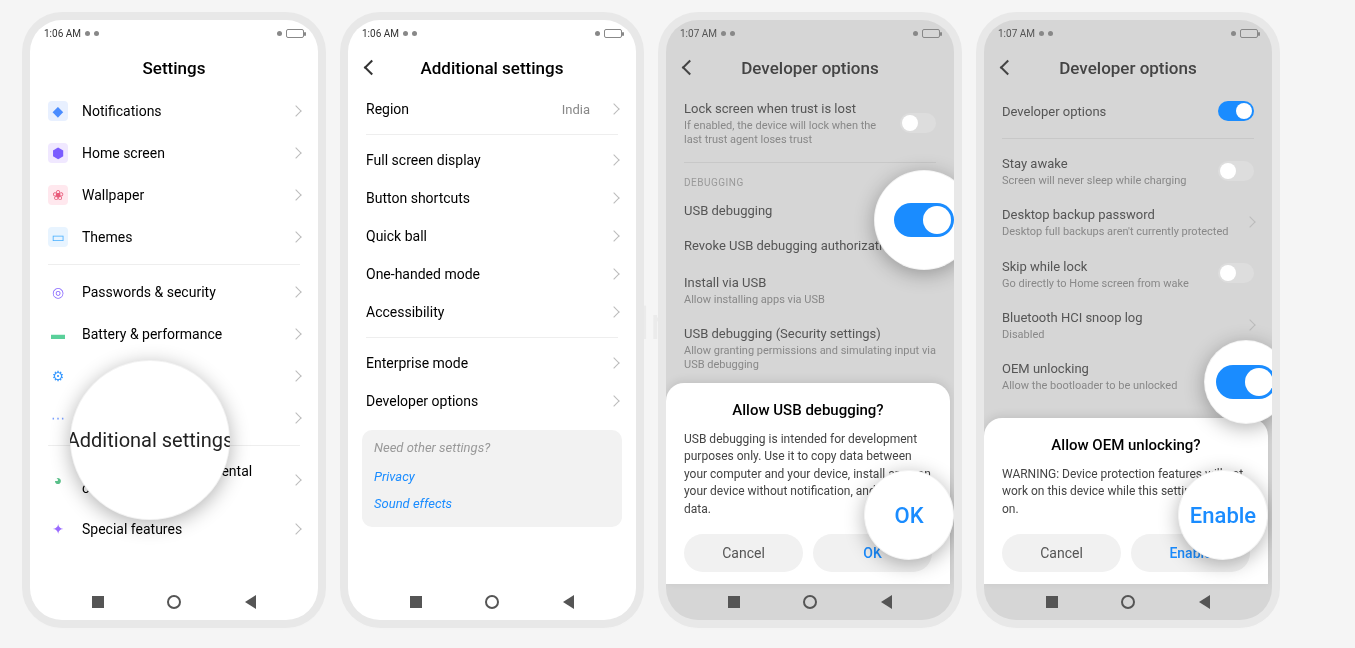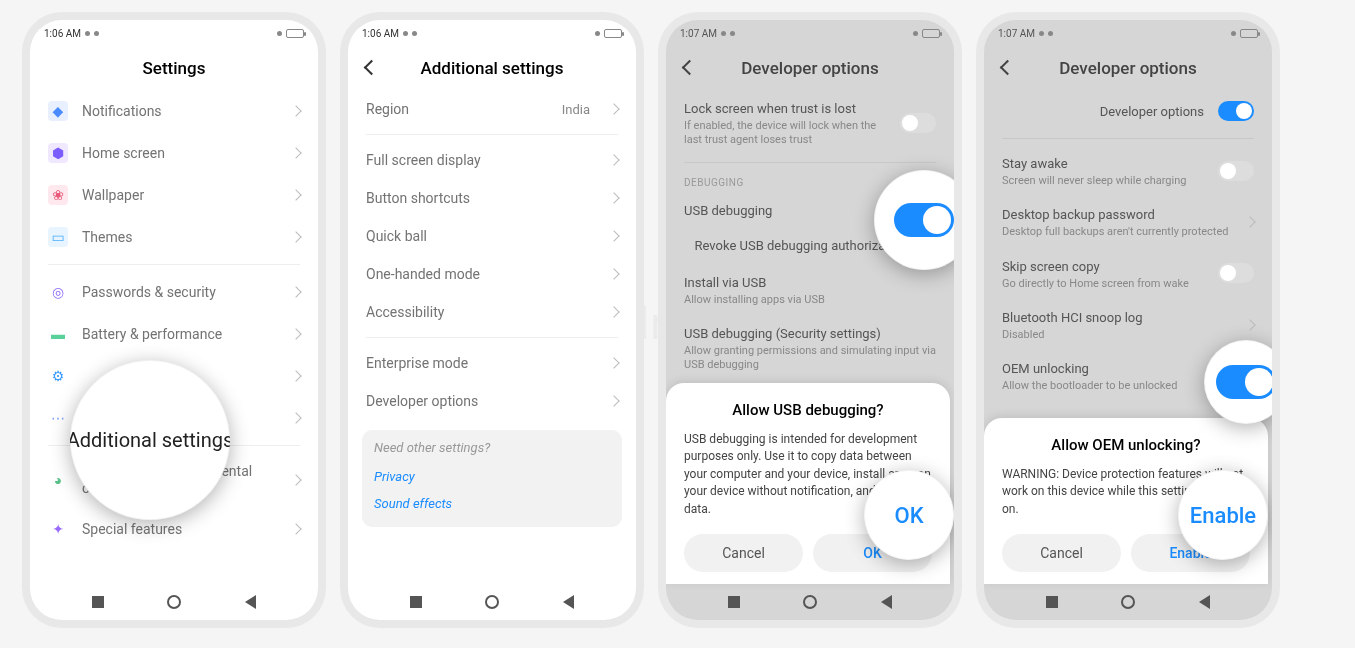--- a/index.html
+++ b/index.html
@@ -74,21 +74,21 @@
   gap:14px;
   cursor:pointer;
   position:relative;
 }
 .row.sub { padding:8px 4px; }
 .row .ico {
   width:20px; height:20px; border-radius:4px;
   display:flex; align-items:center; justify-content:center;
   font-size:14px;
 }
-.row .txt { flex:1; font-size:14px; color:#737373; }
+.row .txt { flex:1; font-size:14px; color:#000000; }
 .row .sub-txt { font-size:11px; color:#888; display:block; margin-top:2px; line-height:1.3;}
 .row .rval { font-size:13px; color:#888; margin-right:6px;}
 .chev-right {
   width:8px;height:8px;
   border-top:1.5px solid #bbb;
   border-right:1.5px solid #bbb;
   transform:rotate(45deg);
   flex-shrink:0;
 }
 .divider { height:1px; background:#eee; margin:6px 4px;}
@@ -154,21 +154,21 @@
   flex:1; padding:11px 0; border-radius:20px; text-align:center;
   font-size:14px; cursor:pointer;
 }
 .sheet .btn.cancel { background:#f1f1f1; color:#555;}
 .sheet .btn.ok { background:#f1f1f1; color:#1a8cff; font-weight:500;}
 .watermark {
   position:fixed; top:50%; left:50%; transform:translate(-50%,-50%);
   font-size:44px; color:rgba(0,0,0,0.04); font-weight:400; pointer-events:none;
   letter-spacing:1px; z-index:0;
 }
-.phone.dimmed-bg .row .txt { color:#555;text-align:right;}
+.phone.dimmed-bg .row .txt { color:#555;}
 .phone.dimmed-bg .header { color:#444;}
 </style>
 </head>
 <body>
 
 <div class="watermark">www.getdroidtips.com</div>
 
 <div class="phone">
   <div class="status-bar">
     <div class="left">
@@ -413,21 +413,21 @@
     </div>
     <div class="row sub">
       <div style="flex:1">
         <span class="txt" style="font-size:13px">Desktop backup password</span>
         <span class="sub-txt">Desktop full backups aren't currently protected</span>
       </div>
       <span class="chev-right"></span>
     </div>
     <div class="row sub">
       <div style="flex:1">
-        <span class="txt" style="font-size:13px">Skip screen copy</span>
+        <span class="txt" style="font-size:13px">Skip while lock</span>
         <span class="sub-txt">Go directly to Home screen from wake</span>
       </div>
       <span class="toggle"></span>
     </div>
     <div class="row sub">
       <div style="flex:1">
         <span class="txt" style="font-size:13px">Bluetooth HCI snoop log</span>
         <span class="sub-txt">Disabled</span>
       </div>
       <span class="chev-right"></span>

